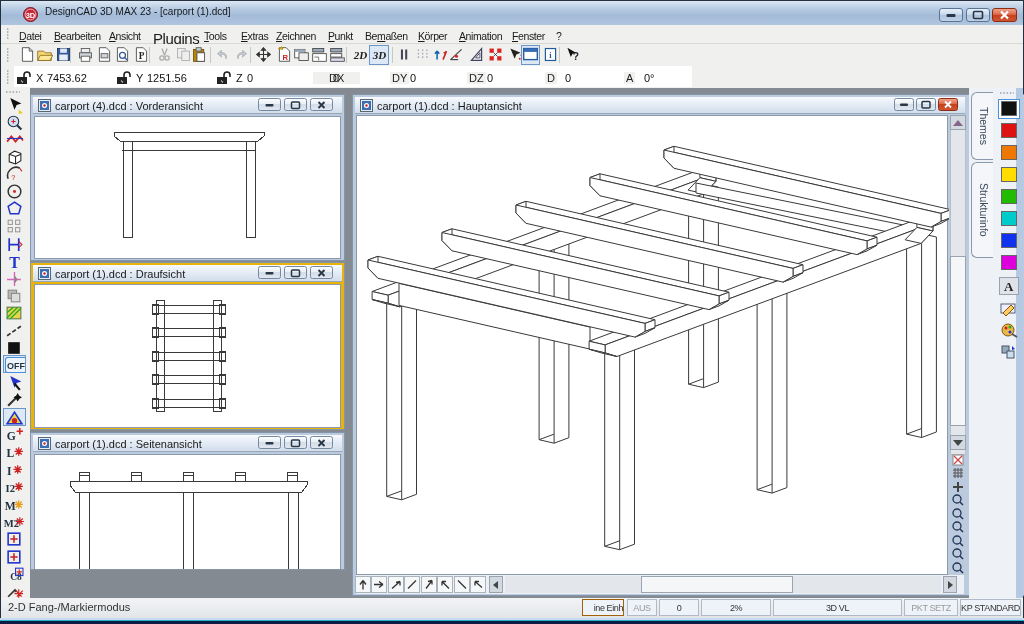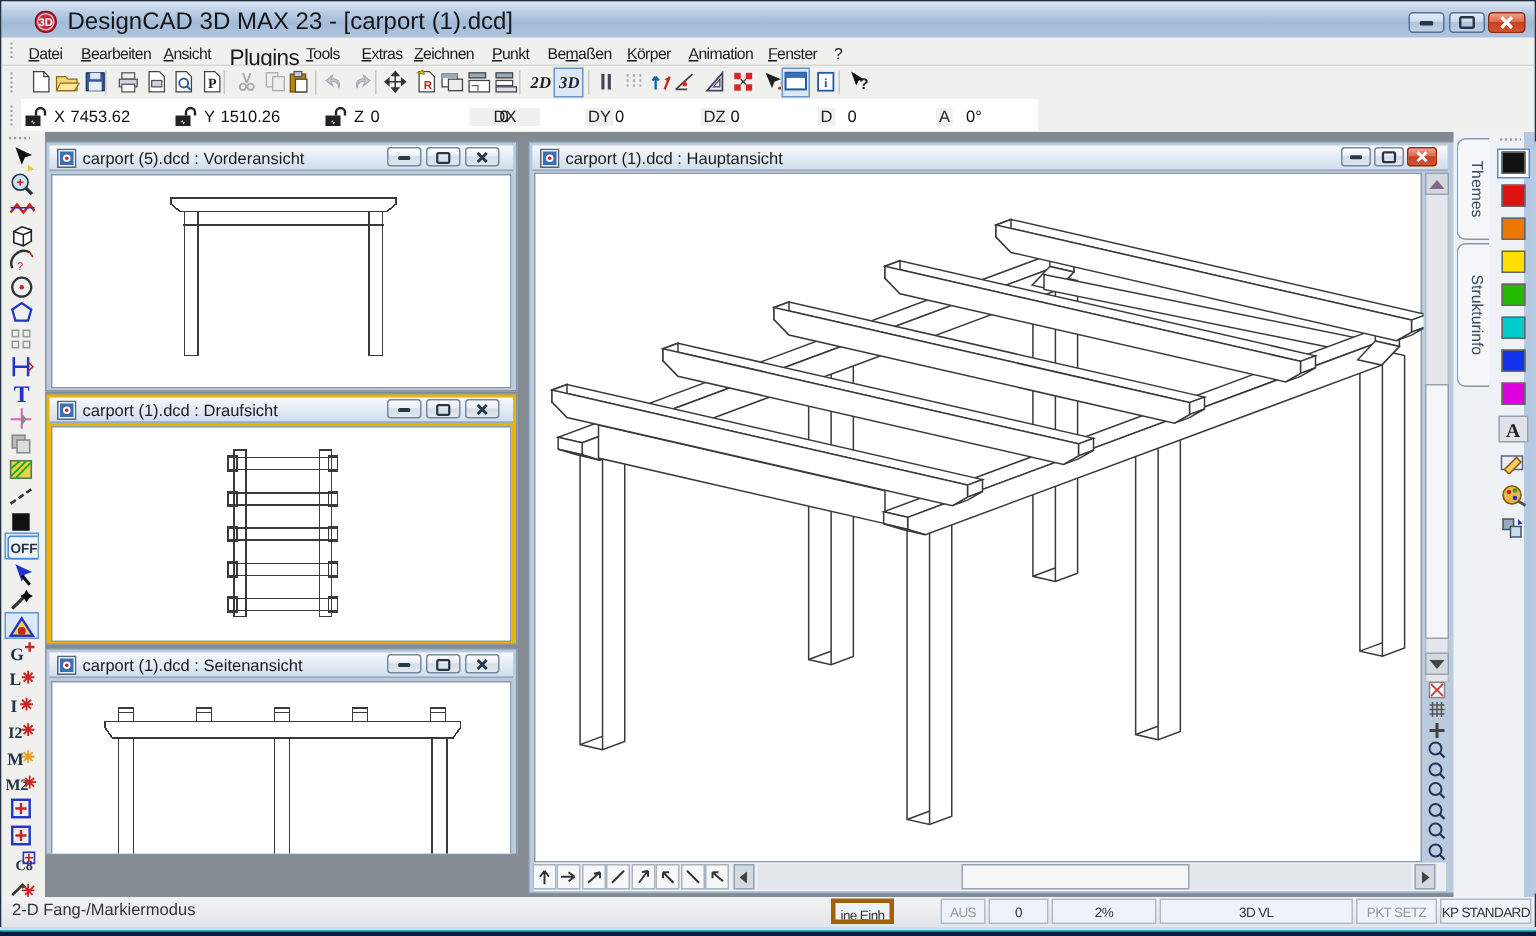--- a/index.html
+++ b/index.html
@@ -8,21 +8,21 @@
 .lic{position:absolute;left:4px;width:21px;height:18px}
 </style></head><body>
 <div class="abs" style="left:0;top:0;width:1024px;height:624px;background:#b6c9e2"></div>
 <div class="abs" style="left:0;top:0;width:1024px;height:624px;border:1px solid #24303e"></div>
 <div class="abs" style="left:1px;top:1px;width:1022px;height:24px;background:linear-gradient(#dce8f4,#b9cde4 30%,#a3bbd8 60%,#b0c5de)"></div>
 <svg class="abs" style="left:23px;top:7px" width="15" height="15">
     <circle cx="7.5" cy="7.5" r="7" fill="#c2283a" stroke="#7d1824"></circle>
     <circle cx="7.5" cy="7.5" r="5.4" fill="none" stroke="#f0b5b5" stroke-width="1"></circle>
     <text x="7.5" y="10.5" font-size="7.5" font-weight="bold" fill="#fff" text-anchor="middle" font-family="Liberation Sans">3D</text>
   </svg>
-<div class="abs" style="left:45px;top:6px;font-size:16px;color:#14161a">DesignCAD 3D MAX 23 - [carport (1).dcd]</div>
+<div class="abs" style="left:45px;top:6px;font-size:10px;color:#14161a">DesignCAD 3D MAX 23 - [carport (1).dcd]</div>
 <div class="abs" style="left:939px;top:8px;width:24px;height:14px;border-radius:3px;border:1px solid #5a7593;background:linear-gradient(#e7f0fa,#c9d9ec 45%,#b0c4dc 50%,#bed0e6)"></div>
 <svg class="abs" style="left:939px;top:8px" width="24" height="14">
     <rect x="7.5" y="6" width="9" height="3" fill="#273747" rx="1"></rect>
   </svg>
 <div class="abs" style="left:966px;top:8px;width:24px;height:14px;border-radius:3px;border:1px solid #5a7593;background:linear-gradient(#e7f0fa,#c9d9ec 45%,#b0c4dc 50%,#bed0e6)"></div>
 <svg class="abs" style="left:966px;top:8px" width="24" height="14">
     <rect x="7.5" y="3.5" width="9" height="7" fill="none" stroke="#273747" stroke-width="1.6" rx="1"></rect>
   </svg>
 <div class="abs" style="left:992px;top:8px;width:25px;height:14px;border-radius:3px;border:1px solid #8e2b10;background:linear-gradient(#f0a38c,#dd6a4c 45%,#c8401e 50%,#cf5530)"></div>
 <svg class="abs" style="left:992px;top:8px" width="25" height="14">
@@ -195,21 +195,21 @@
     <path d="M6 12v-3l-1.5 1.5h3z" fill="#fff"></path>
   </svg>
 <div class="abs" style="left:36px;top:72px;font-size:11px;color:#111">X</div>
 <div class="abs" style="left:47px;top:72px;font-size:11px;color:#111">7453.62</div>
 <svg class="abs" style="left:116px;top:71px" width="17" height="14">
     <rect x="1" y="6" width="10" height="7" fill="#222"></rect>
     <path d="M8 6V4a3 3 0 016 0v2" fill="none" stroke="#222" stroke-width="1.6"></path>
     <path d="M6 12v-3l-1.5 1.5h3z" fill="#fff"></path>
   </svg>
 <div class="abs" style="left:136px;top:72px;font-size:11px;color:#111">Y</div>
-<div class="abs" style="left:147px;top:72px;font-size:11px;color:#111">1510.26</div>
+<div class="abs" style="left:147px;top:72px;font-size:11px;color:#111">1251.56</div>
 <svg class="abs" style="left:216px;top:71px" width="17" height="14">
     <rect x="1" y="6" width="10" height="7" fill="#222"></rect>
     <path d="M8 6V4a3 3 0 016 0v2" fill="none" stroke="#222" stroke-width="1.6"></path>
     <path d="M6 12v-3l-1.5 1.5h3z" fill="#fff"></path>
   </svg>
 <div class="abs" style="left:236px;top:72px;font-size:11px;color:#111">Z</div>
 <div class="abs" style="left:247px;top:72px;font-size:11px;color:#111">0</div>
 <div class="abs" style="left:313px;top:72px;font-size:11px;color:#222;background:#f0f0ee;padding:0 16px">DX</div>
 <div class="abs" style="left:333px;top:72px;font-size:11px;color:#111">0</div>
 <div class="abs" style="left:390px;top:72px;font-size:11px;color:#222;background:#f0f0ee;padding:0 2px">DY</div>
@@ -346,21 +346,21 @@
     <path d="M13 6v8M9 10h8M10.2 7.2l5.6 5.6M16.8 7.2l-5.6 5.6" stroke="#c22" stroke-width="1.1"></path>
   </svg>
 <div class="abs" style="left:30px;top:94px;width:315px;height:167px;background:#bccadd;border:1px solid #8696aa;overflow:hidden">
     <div class="abs" style="left:2px;top:2px;width:309px;height:17px;background:linear-gradient(#f8fafd,#e3ebf5 50%,#d2ddeb);border-bottom:1px solid #98a7ba"></div>
     <svg class="abs" style="left:7px;top:4px" width="13" height="13">
       <rect x="0.5" y="0.5" width="12" height="12" fill="#e8edf4" stroke="#567"></rect>
       <rect x="2" y="2" width="9" height="9" fill="#3c6eb4"></rect>
       <circle cx="6.5" cy="6.5" r="2.5" fill="#fff"></circle>
       <circle cx="6.5" cy="6.5" r="1.2" fill="#c22"></circle>
     </svg>
-    <div class="abs" style="left:24px;top:5px;font-size:11px;color:#1a1a1a;white-space:nowrap">carport (5).dcd : Vorderansicht</div>
+    <div class="abs" style="left:24px;top:5px;font-size:11px;color:#1a1a1a;white-space:nowrap">carport (4).dcd : Vorderansicht</div>
     <div class="abs" style="left:227px;top:3px;width:23px;height:13px;border-radius:2.5px;border:1px solid #7589a0;background:linear-gradient(#fdfefe,#e9eef5 45%,#d5dde8 50%,#e0e7f0)"></div>
     <svg class="abs" style="left:227px;top:3px" width="23" height="13">
       <rect x="7.5" y="6" width="8" height="2.6" fill="#273747" rx="1"></rect>
     </svg>
     <div class="abs" style="left:253px;top:3px;width:23px;height:13px;border-radius:2.5px;border:1px solid #7589a0;background:linear-gradient(#fdfefe,#e9eef5 45%,#d5dde8 50%,#e0e7f0)"></div>
     <svg class="abs" style="left:253px;top:3px" width="23" height="13">
       <rect x="7.5" y="4" width="8" height="6.5" fill="none" stroke="#273747" stroke-width="1.5" rx="1"></rect>
     </svg>
     <div class="abs" style="left:279px;top:3px;width:23px;height:13px;border-radius:2.5px;border:1px solid #7589a0;background:linear-gradient(#fdfefe,#e9eef5 45%,#d5dde8 50%,#e0e7f0)"></div>
     <svg class="abs" style="left:279px;top:3px" width="23" height="13">
@@ -668,21 +668,21 @@
     <circle cx="10" cy="10" r="1.5" fill="#23c"></circle>
     <path d="M12 12l5 3" stroke="#555" stroke-width="2"></path>
   </svg>
 <svg class="abs" style="left:1000px;top:344px" width="18" height="16" viewBox="0 0 18 16">
     <rect x="2" y="2" width="7" height="7" fill="#9ab" stroke="#456"></rect>
     <rect x="7" y="7" width="7" height="7" fill="#cde" stroke="#456"></rect>
     <path d="M12 2l3 3-3 1z" fill="#23c"></path>
   </svg>
 <div class="abs" style="left:1px;top:598px;width:1022px;height:20px;background:linear-gradient(#f2f3f5,#e2e5e9)"></div>
 <div class="abs" style="left:8px;top:601px;font-size:11px;color:#333">2-D Fang-/Markiermodus</div>
-<div class="abs" style="left:554px;top:599px;width:42px;height:17px;background:#eef3f9;border:3px solid #a16207;font-size:9px;letter-spacing:-0.4px;color:#333;text-align:center;line-height:16px;white-space:nowrap;overflow:hidden">ine Einh</div>
+<div class="abs" style="left:582px;top:599px;width:42px;height:17px;background:#eef3f9;border:1px solid #a16207;font-size:9px;letter-spacing:-0.4px;color:#333;text-align:right;line-height:16px;white-space:nowrap;overflow:hidden">ine Einh</div>
 <div class="abs" style="left:627px;top:599px;width:30px;height:17px;background:#eef3f9;border:1px solid #b0bac6;font-size:9px;letter-spacing:-0.4px;color:#999;text-align:center;line-height:16px;white-space:nowrap;overflow:hidden">AUS</div>
 <div class="abs" style="left:659px;top:599px;width:40px;height:17px;background:#eef3f9;border:1px solid #b0bac6;font-size:9px;letter-spacing:-0.4px;color:#333;text-align:center;line-height:16px;white-space:nowrap;overflow:hidden">0</div>
 <div class="abs" style="left:701px;top:599px;width:70px;height:17px;background:#eef3f9;border:1px solid #b0bac6;font-size:9px;letter-spacing:-0.4px;color:#333;text-align:center;line-height:16px;white-space:nowrap;overflow:hidden">2%</div>
 <div class="abs" style="left:773px;top:599px;width:129px;height:17px;background:#eef3f9;border:1px solid #b0bac6;font-size:9px;letter-spacing:-0.4px;color:#333;text-align:center;line-height:16px;white-space:nowrap;overflow:hidden">3D VL</div>
 <div class="abs" style="left:904px;top:599px;width:54px;height:17px;background:#eef3f9;border:1px solid #b0bac6;font-size:9px;letter-spacing:-0.4px;color:#999;text-align:center;line-height:16px;white-space:nowrap;overflow:hidden">PKT SETZ</div>
 <div class="abs" style="left:960px;top:599px;width:61px;height:17px;background:#eef3f9;border:1px solid #b0bac6;font-size:9px;letter-spacing:-0.4px;color:#333;text-align:center;line-height:16px;white-space:nowrap;overflow:hidden">KP STANDARD</div>
 <div class="abs" style="left:0;top:618px;width:1024px;height:3px;background:#c8daf0"></div>
 <div class="abs" style="left:0;top:620px;width:1024px;height:1px;background:#28b4c8"></div>
 <div class="abs" style="left:0;top:621px;width:1024px;height:3px;background:#0d1b42"></div>
 </body></html>

